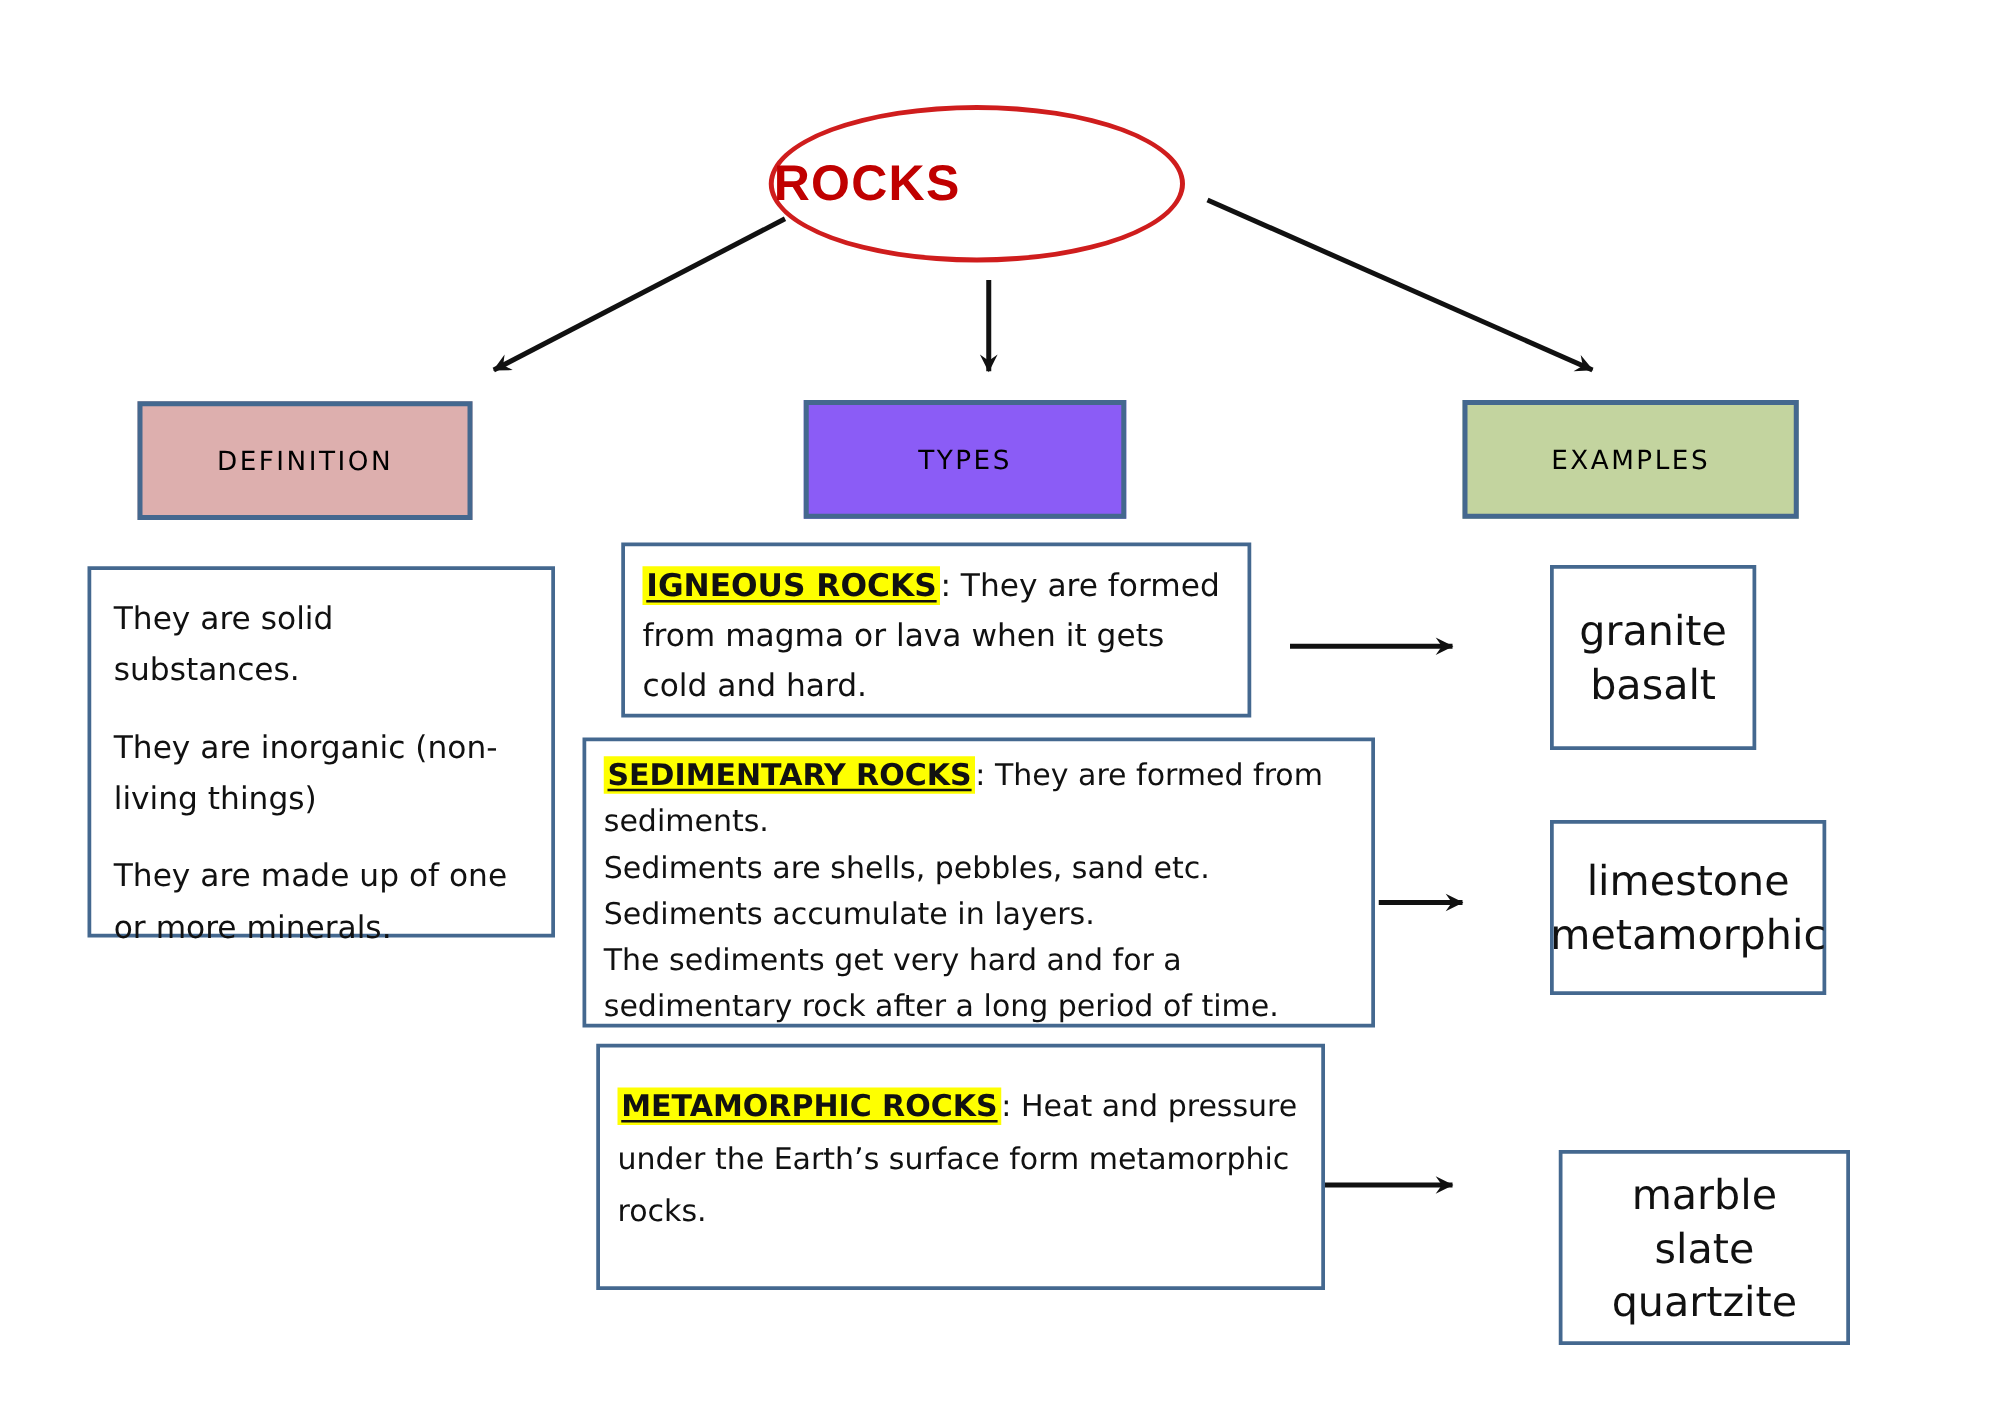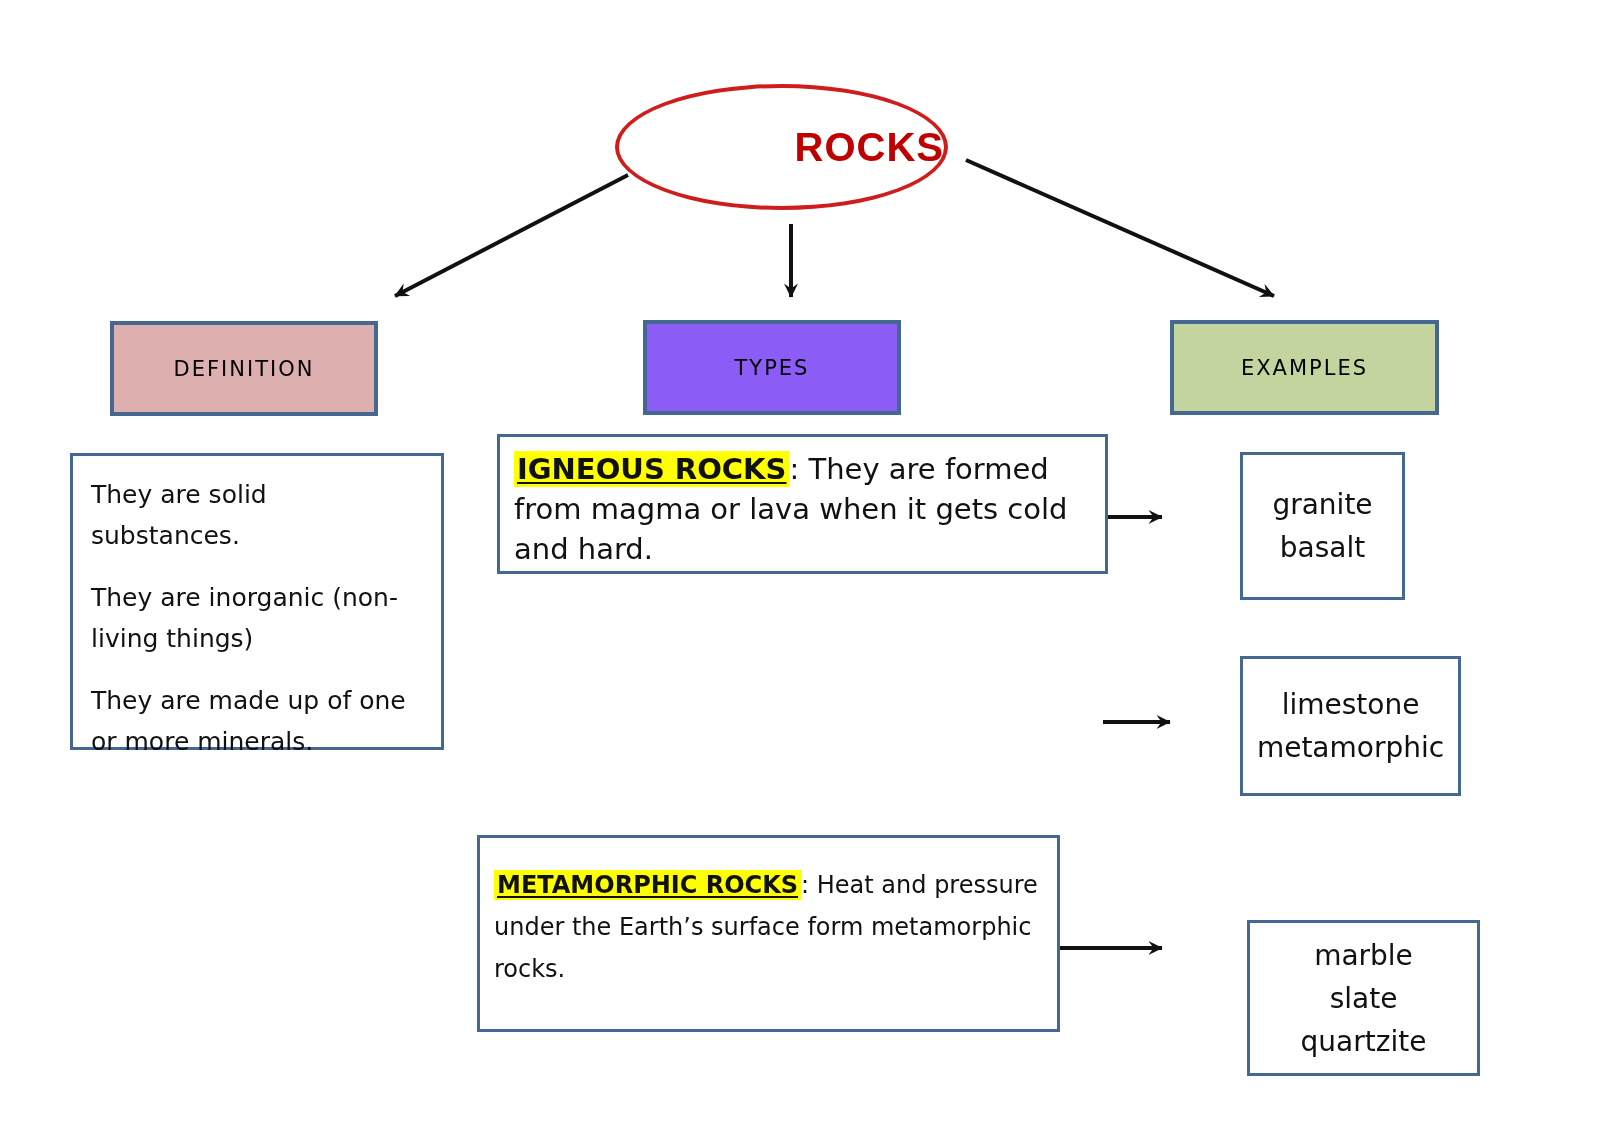--- a/index.html
+++ b/index.html
@@ -10,21 +10,21 @@
     font-family:"DejaVu Sans",sans-serif;
     color:#111;
     overflow:hidden;
   }
   .arrows{position:absolute;left:0;top:0;width:1600px;height:1131px;pointer-events:none;}
 
   
   .root-ellipse{
     position:absolute;left:615px;top:84px;width:325px;height:118px;
     border:4px solid #cf1d1d;border-radius:50%;
-    display:flex;align-items:center;justify-content:flex-end;
+    display:flex;align-items:center;justify-content:flex-start;
     background:#ffffff;
   }
   .root-ellipse span{
     font-family:"Liberation Sans","DejaVu Sans",sans-serif;
     font-weight:bold;font-size:40px;color:#c00000;letter-spacing:1px;
   }
 
   
   .hdr{
     position:absolute;
@@ -39,36 +39,36 @@
   
   .cbox{
     position:absolute;background:#ffffff;border:3px solid #44688f;
     box-sizing:border-box;
   }
   .def-box{left:70px;top:453px;width:374px;height:297px;padding:18px 18px 0 18px;font-size:25px;line-height:41px;}
   .def-box p{margin:0 0 21px 0;}
 
   .type-box{font-size:24px;}
   .type-box p{margin:0;white-space:pre-wrap;}
-  .igneous-box{left:497px;top:434px;width:611px;height:140px;padding:12px 14px 0 14px;font-size:29px;line-height:40px;}
+  .igneous-box{left:497px;top:434px;width:504px;height:140px;padding:12px 14px 0 14px;font-size:25px;line-height:40px;}
   .sedimentary-box{left:466px;top:590px;width:634px;height:232px;padding:9px 14px 0 14px;line-height:37px;}
   .metamorphic-box{left:477px;top:835px;width:583px;height:197px;padding:26px 14px 0 14px;line-height:42px;}
 
   .hl{
     background:#feff00;
     font-weight:bold;
     text-decoration:underline;
     text-decoration-thickness:2px;
     text-underline-offset:3px;
     padding:1px 3px;
   }
 
   .ex-box{
     display:flex;flex-direction:column;align-items:center;justify-content:center;
-    font-size:28px;line-height:43px;text-align:center;
+    font-size:33px;line-height:43px;text-align:center;
   }
   .ex-granite{left:1240px;top:452px;width:165px;height:148px;}
   .ex-limestone{left:1240px;top:656px;width:221px;height:140px;}
   .ex-marble{left:1247px;top:920px;width:233px;height:156px;}
 </style>
 </head>
 <body>
 
 <div class="canvas">
 
@@ -103,20 +103,26 @@
   <div class="cbox def-box">
     <p>They are solid substances.</p>
     <p>They are inorganic (non-living things)</p>
     <p>They are made up of one or more minerals.</p>
   </div>
 
   <div class="cbox type-box igneous-box">
     <p><span class="hl">IGNEOUS ROCKS</span><span>: They are formed from magma or lava when it gets cold and hard.</span></p>
   </div>
 
+  <div class="cbox type-box sedimentary-box">
+    <p><span class="hl">SEDIMENTARY ROCKS</span><span>: They are formed from sediments.
+Sediments are shells, pebbles, sand etc.
+Sediments accumulate in layers.
+The sediments get very hard and for a sedimentary rock after a long period of time.</span></p>
+  </div>
 
   <div class="cbox type-box metamorphic-box">
     <p><span class="hl">METAMORPHIC ROCKS</span><span>: Heat and pressure under the Earth’s surface form metamorphic rocks.</span></p>
   </div>
 
   <div class="cbox ex-box ex-granite">
     <div>granite</div>
     <div>basalt</div>
   </div>
 

